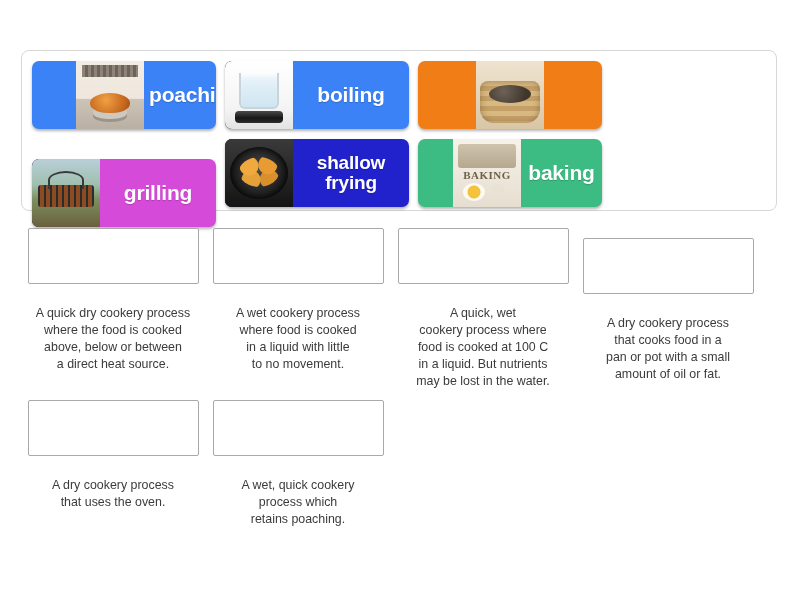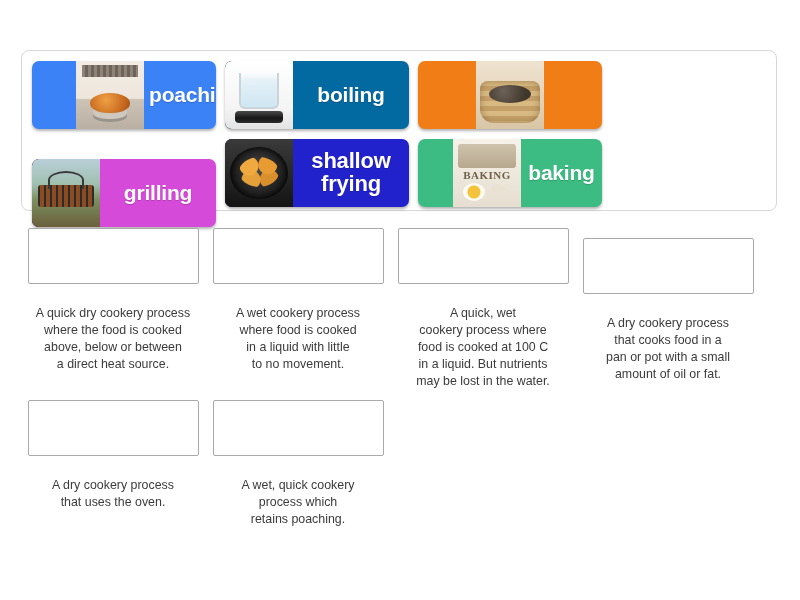--- a/index.html
+++ b/index.html
@@ -68,21 +68,21 @@
     color: #ffffff;
     font-weight: bold;
     font-size: 21px;
     line-height: 1.04;
     text-align: center;
     padding: 0 5px;
     letter-spacing: -0.2px;
     white-space: pre-line;
     text-shadow: 0 1px 1px rgba(0,0,0,0.18);
   }
-  .tile-label.two-line { font-size: 22px; }
+  .tile-label.two-line { font-size: 19px; }
 
   
   .art { position: absolute; inset: 0; }
 
   
   .art-poaching {
     background:
       linear-gradient(#f2ece4 0%, #efe7dd 55%, #cdc4b8 56%, #b9afa2 100%);
   }
   .art-poaching::before {
@@ -278,21 +278,21 @@
 
     <div class="tile-row row-1">
 
       <div class="tile" style="background: #3b82f6; padding-left: 44px;">
         <div class="tile-thumb">
           <div class="art art-poaching"></div>
         </div>
         <div class="tile-label">poaching</div>
       </div>
 
-      <div class="tile" style="background: #0369a1;">
+      <div class="tile" style="background: #3b82f6;">
         <div class="tile-thumb">
           <div class="art art-boiling"></div>
         </div>
         <div class="tile-label">boiling</div>
       </div>
 
       <div class="tile" style="background: rgb(240, 125, 22); flex-direction: column;">
         <div class="tile-thumb">
           <div class="art art-steaming"></div>
         </div>

